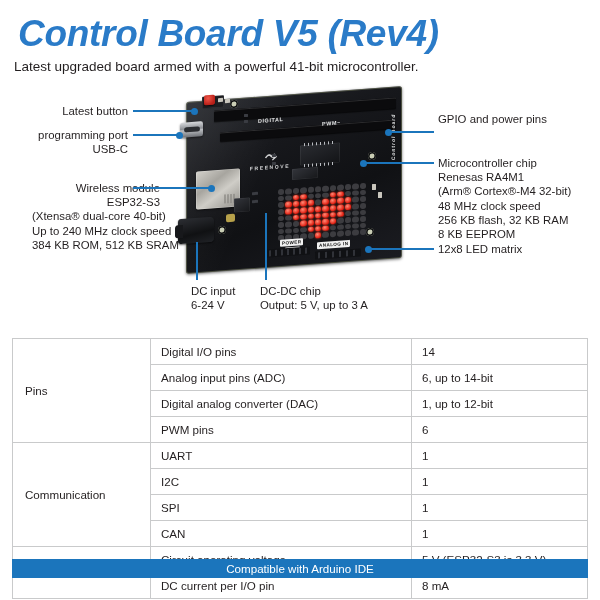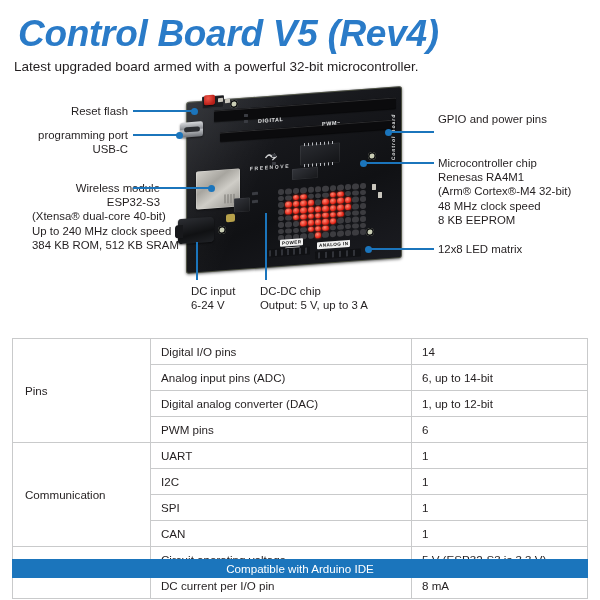--- a/index.html
+++ b/index.html
@@ -128,21 +128,21 @@
   .tbl td.val{width:auto;}
   .banner{position:absolute;left:12px;top:559px;width:576px;height:19px;
     background:#1b75bc;color:#fff;font-size:11.6px;text-align:center;line-height:19px;}
 </style>
 </head>
 <body>
 
 <div class="page">
 
   <div class="title">Control Board V5 (Rev4)</div>
-  <div class="subtitle">Latest upgraded board armed with a powerful 32-bit microcontroller.</div>
+  <div class="subtitle">Latest upgraded board armed with a powerful 41-bit microcontroller.</div>
 
   <div class="hero">
 
     <div class="board-wrap">
       <div class="pcb"></div>
       <div class="edge-glow"></div>
 
       <div class="hdr" style="left:32px;top:16px;width:182px;height:11px;transform:skewY(-4.2deg);"></div>
       <div class="hdr" style="left:38px;top:38px;width:176px;height:9px;transform:skewY(-4.2deg);"></div>
 
@@ -320,21 +320,21 @@
 
       <div class="smd" style="left:62px;top:26px;width:4px;height:3px;transform:skewY(-4.2deg);"></div>
       <div class="smd" style="left:62px;top:32px;width:4px;height:3px;transform:skewY(-4.2deg);"></div>
       <div class="smd" style="left:90px;top:66px;width:4px;height:3px;transform:skewY(-4.2deg);"></div>
       <div class="smd" style="left:90px;top:74px;width:4px;height:3px;transform:skewY(-4.2deg);"></div>
       <div class="smd light" style="left:190px;top:96px;width:4px;height:6px;transform:skewY(-4.2deg);"></div>
       <div class="smd light" style="left:196px;top:104px;width:4px;height:6px;transform:skewY(-4.2deg);"></div>
     </div>
 
     <div class="callout left" style="left:10px;top:20px;width:118px;">
-      <span class="ln">Reset flash</span>
+      <span class="ln">Latest button</span>
     </div>
     <div class="leader h" style="left:133px;top:26px;width:61px;"></div>
     <div class="dot" style="left:191px;top:23.5px;"></div>
 
     <div class="callout left" style="left:4px;top:44px;width:124px;">
       <span class="ln">programming port</span>
       <span class="ln">USB-C</span>
     </div>
     <div class="leader h" style="left:133px;top:50px;width:46px;"></div>
     <div class="dot" style="left:176px;top:47.5px;"></div>
@@ -367,20 +367,21 @@
       <span class="ln">GPIO and power pins</span>
     </div>
 
     <div class="dot" style="left:360px;top:75.5px;"></div>
     <div class="leader h" style="left:365px;top:78px;width:69px;"></div>
     <div class="callout right" style="left:438px;top:72px;width:162px;">
       <span class="ln">Microcontroller chip</span>
       <span class="ln">Renesas RA4M1</span>
       <span class="ln">(Arm® Cortex®-M4 32-bit)</span>
       <span class="ln">48 MHz clock speed</span>
+      <span class="ln">256 KB flash, 32 KB RAM</span>
       <span class="ln">8 KB EEPROM</span>
     </div>
 
     <div class="dot" style="left:365px;top:161.5px;"></div>
     <div class="leader h" style="left:370px;top:164px;width:64px;"></div>
     <div class="callout right" style="left:438px;top:158px;width:160px;">
       <span class="ln">12x8 LED matrix</span>
     </div>
 
   </div>

